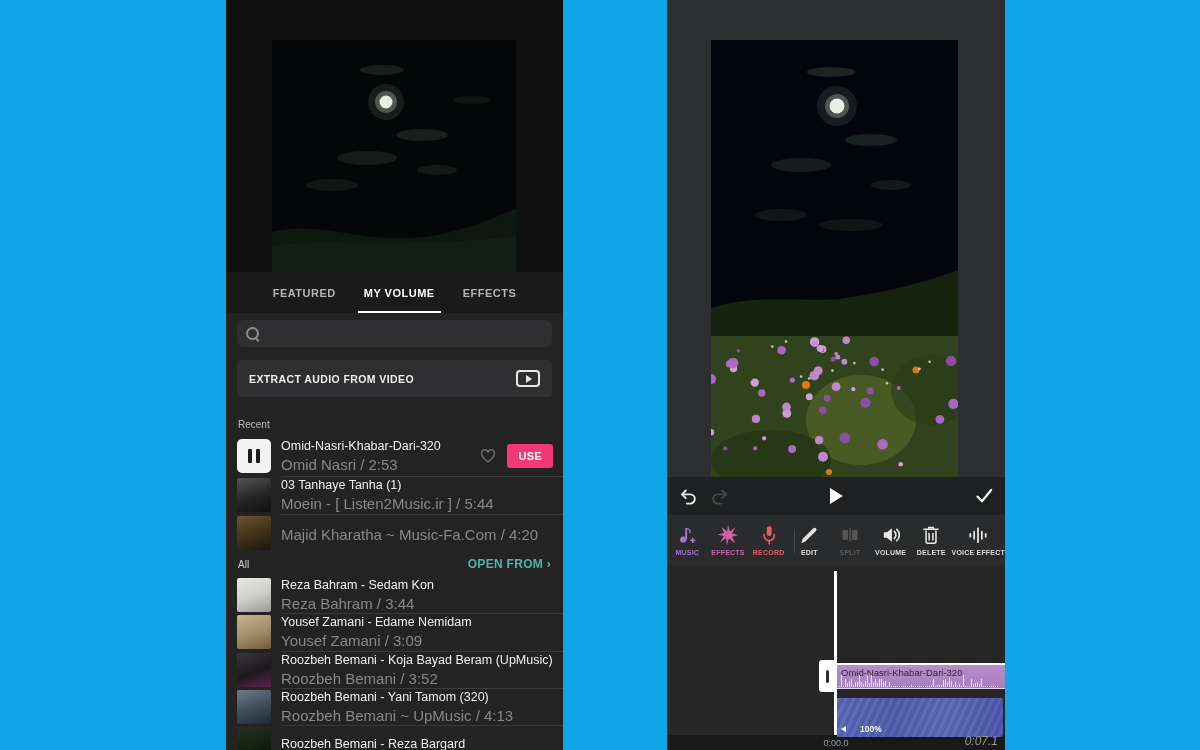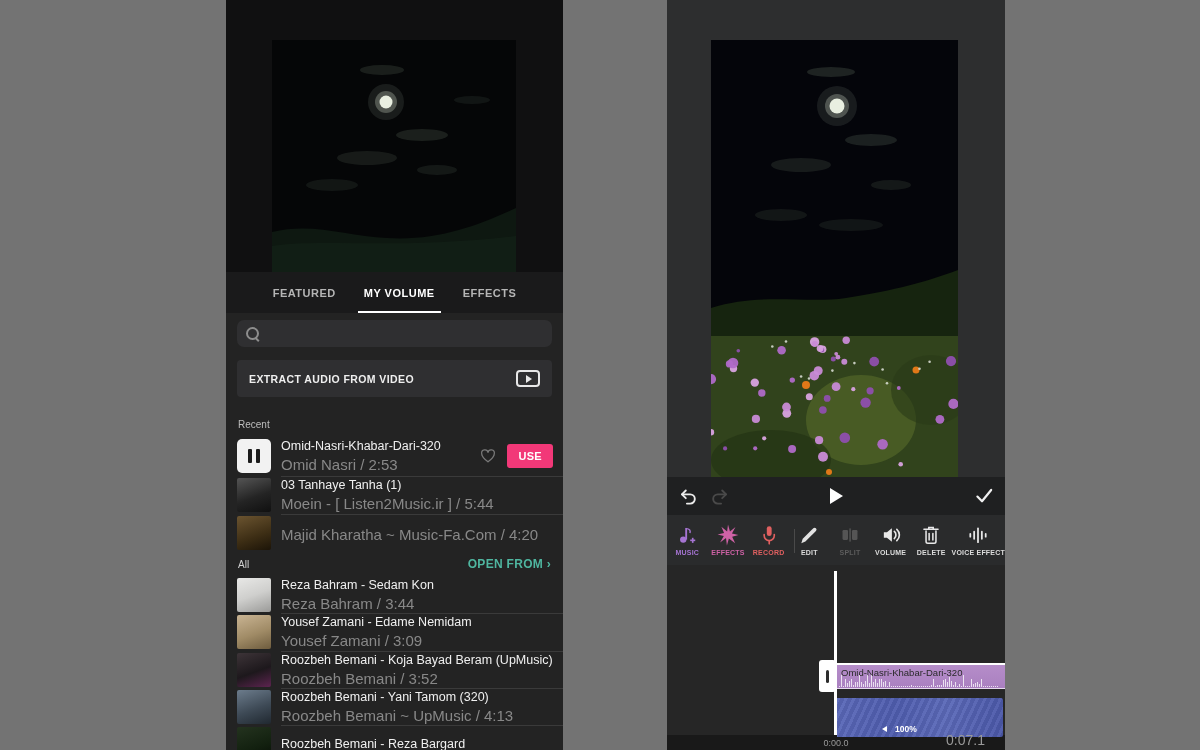--- a/index.html
+++ b/index.html
@@ -1,17 +1,17 @@
 <!DOCTYPE html>
 <html><head>
 <meta charset="utf-8">
 <style>
   * { margin:0; padding:0; box-sizing:border-box; }
   body { font-family:"Liberation Sans", sans-serif; background:#fff; }
-  .canvas { position:relative; width:1200px; height:750px; background:#737373; overflow:hidden; }
+  .canvas { position:relative; width:1200px; height:750px; background:#0ea5e9; overflow:hidden; }
   .panel { position:absolute; top:0; height:750px; overflow:hidden; }
   .panel.left  { left:226px; width:337px; background:#232323; }
   .panel.right { left:667px; width:338px; background:#2d2e2f; }
 
   
   .lp-top { position:absolute; top:0; left:0; width:337px; height:272px; background:#101011; }
   .lp-preview { position:absolute; top:40px; left:46px; width:244px; height:232px; }
   .lp-tabbar { position:absolute; top:272px; left:0; width:337px; height:41px; background:#1a1a1b; display:flex; align-items:center; justify-content:center; gap:28px; }
   .tab { font-size:11px; font-weight:bold; letter-spacing:.5px; color:#b5b5b5; position:relative; height:41px; display:flex; align-items:center; cursor:pointer; }
   .tab.active { color:#fff; }
@@ -74,26 +74,26 @@
   .audio-clip { position:absolute; left:170px; top:98px; width:168px; height:26px; background:linear-gradient(#b democrat58dc9,#aa80c0); background:linear-gradient(#b58dc9,#aa80c0); border-top:2px solid #fff; border-bottom:1px solid #e6d9ee; z-index:2; }
   .audio-clip .clip-label { position:absolute; top:2px; left:4px; font-size:9.5px; color:#2a2a2a; white-space:nowrap; }
   .waveform { position:absolute; left:2px; right:2px; bottom:1px; height:12px; display:flex; align-items:flex-end; gap:1px; overflow:hidden; }
   .waveform i { width:1px; background:rgba(255,255,255,.75); }
   .clip-handle { position:absolute; left:152px; top:95px; width:17px; height:32px; background:#fff; border-radius:3px; z-index:4; display:flex; align-items:center; justify-content:center; }
   .clip-handle i { width:3px; height:13px; background:#2d2d2d; border-radius:2px; }
   .video-clip { position:absolute; left:170px; top:133px; width:166px; height:39px; border-radius:0 2px 2px 0;
      background:linear-gradient(100deg,#5a68b8 0%,#4f5dae 35%,#5b69b8 65%,#4a57a8 100%); z-index:2; }
   .video-clip::before { content:""; position:absolute; inset:0;
      background:repeating-linear-gradient(115deg, rgba(255,255,255,.05) 0 3px, rgba(0,0,0,.06) 3px 7px); }
-  .vol-badge { position:absolute; left:4px; bottom:3px; display:flex; align-items:center; gap:8px; z-index:2;margin-left:41px; }
+  .vol-badge { position:absolute; left:4px; bottom:3px; display:flex; align-items:center; gap:14px; z-index:2; }
   .vol-badge .spk { width:0; height:0; border-right:5px solid #fff; border-top:3px solid transparent; border-bottom:3px solid transparent; }
   .vol-badge span { font-size:8.5px; font-weight:bold; color:#fff; }
   .tl-bottom { position:absolute; left:0; bottom:0; width:338px; height:15px; background:#191919; z-index:1; }
   .t-start { position:absolute; left:139px; bottom:2px; width:60px; text-align:center; font-size:9px; color:#9a9a9a; z-index:2;}
-  .t-end { position:absolute; right:20px; bottom:2px; font-size:14px; color:#9a9a9a; z-index:2;}
+  .t-end { position:absolute; right:7px; bottom:2px; font-size:12px; color:#9a9a9a; z-index:2;font-style:italic;}
 </style>
 </head>
 <body>
 
 <div class="canvas">
 
   <div class="panel left">
     <div class="lp-top">
       <svg class="lp-preview" viewBox="0 0 244 232" width="244" height="232">
         <rect width="244" height="232" fill="#050607"></rect>

